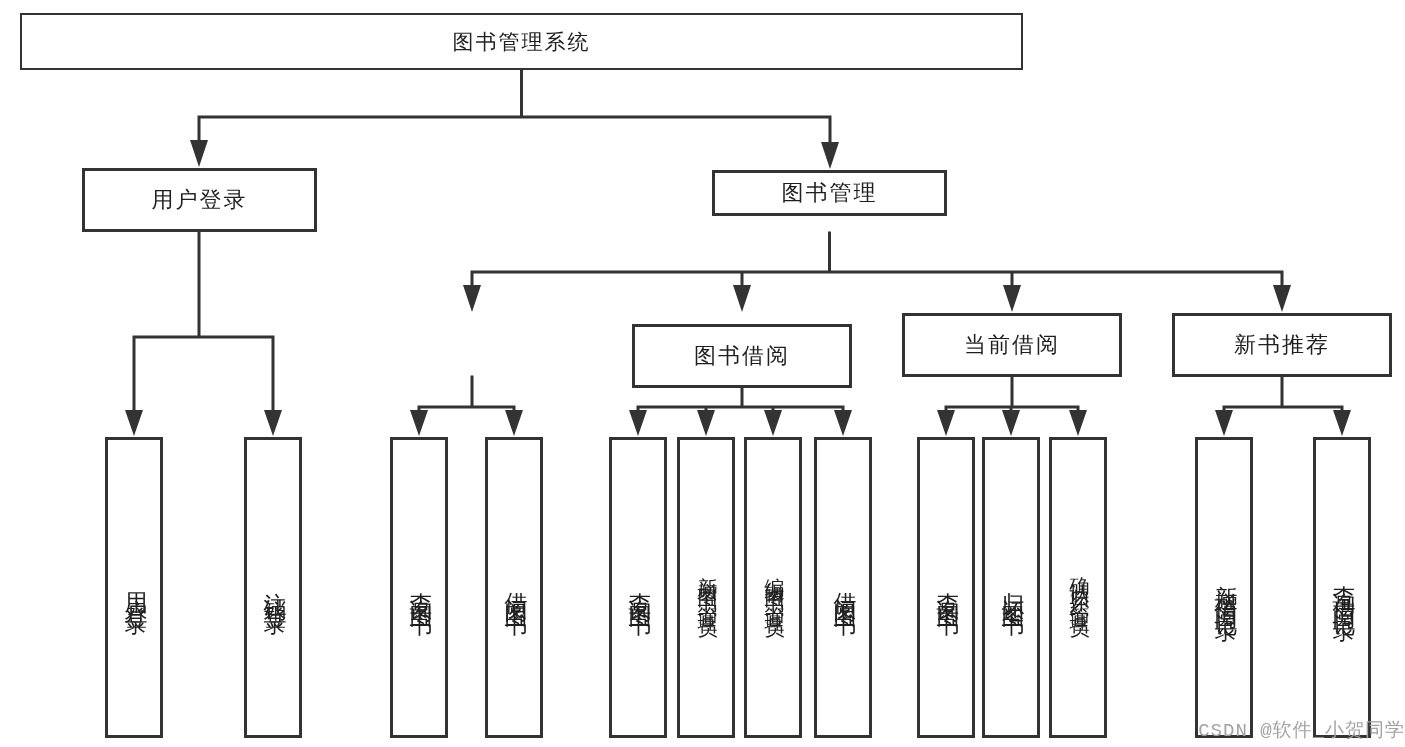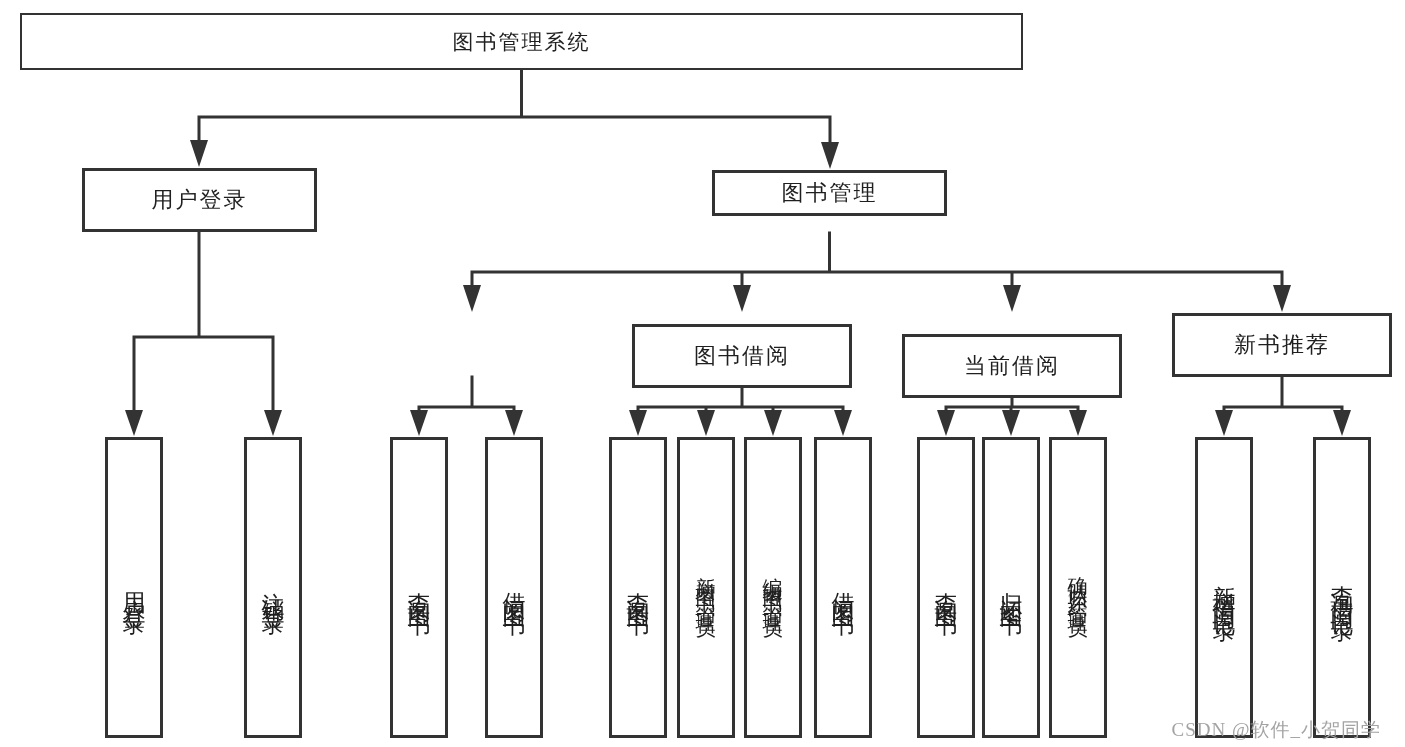--- a/index.html
+++ b/index.html
@@ -2,21 +2,21 @@
 <html><head>
 <meta charset="utf-8">
 <style>
   html, body { margin: 0; padding: 0; background: #ffffff; }
   .stage {
     position: relative;
     width: 1405px;
     height: 747px;
     background: #ffffff;
     overflow: hidden;
-    font-family: Liberation Serif, serif;
+    font-family: Liberation Mono, monospace;
     color: #1f1f1f;
   }
   .connector-layer {
     position: absolute;
     left: 0; top: 0;
     width: 1405px; height: 747px;
   }
   .hbox {
     position: absolute;
     box-sizing: border-box;
@@ -48,21 +48,21 @@
     font-size: 23px;
     letter-spacing: 7px;
     line-height: 1;
   }
   .vbox.small span {
     font-size: 20px;
     letter-spacing: 6px;
   }
   .watermark {
     position: absolute;
-    right: 24px;
+    right: 0;
     bottom: 4px;
     font-size: 19px;
     color: #a3a3a3;
     letter-spacing: 1px;
     white-space: nowrap;
   }
 </style>
 </head>
 <body>
 
@@ -112,21 +112,21 @@
       <polygon points="1333,410 1351,410 1342,436"></polygon>
     </g>
   </svg>
 
   <div class="hbox rootbox" style="left:20px; top:13px; width:1003px; height:57px;">图书管理系统</div>
 
   <div class="hbox" style="left:82px; top:168px; width:235px; height:64px;">用户登录</div>
   <div class="hbox" style="left:712px; top:170px; width:235px; height:46px;">图书管理</div>
 
   <div class="hbox" style="left:632px; top:324px; width:220px; height:64px;">图书借阅</div>
-  <div class="hbox" style="left:902px; top:313px; width:220px; height:64px;margin-top:21px;">当前借阅</div>
+  <div class="hbox" style="left:902px; top:313px; width:220px; height:64px;">当前借阅</div>
   <div class="hbox" style="left:1172px; top:313px; width:220px; height:64px;">新书推荐</div>
 
   <div class="vbox" style="left:105px;">
     <span>用户登录</span>
   </div>
   <div class="vbox" style="left:244px;">
     <span>注销登录</span>
   </div>
 
   <div class="vbox" style="left:390px;">

